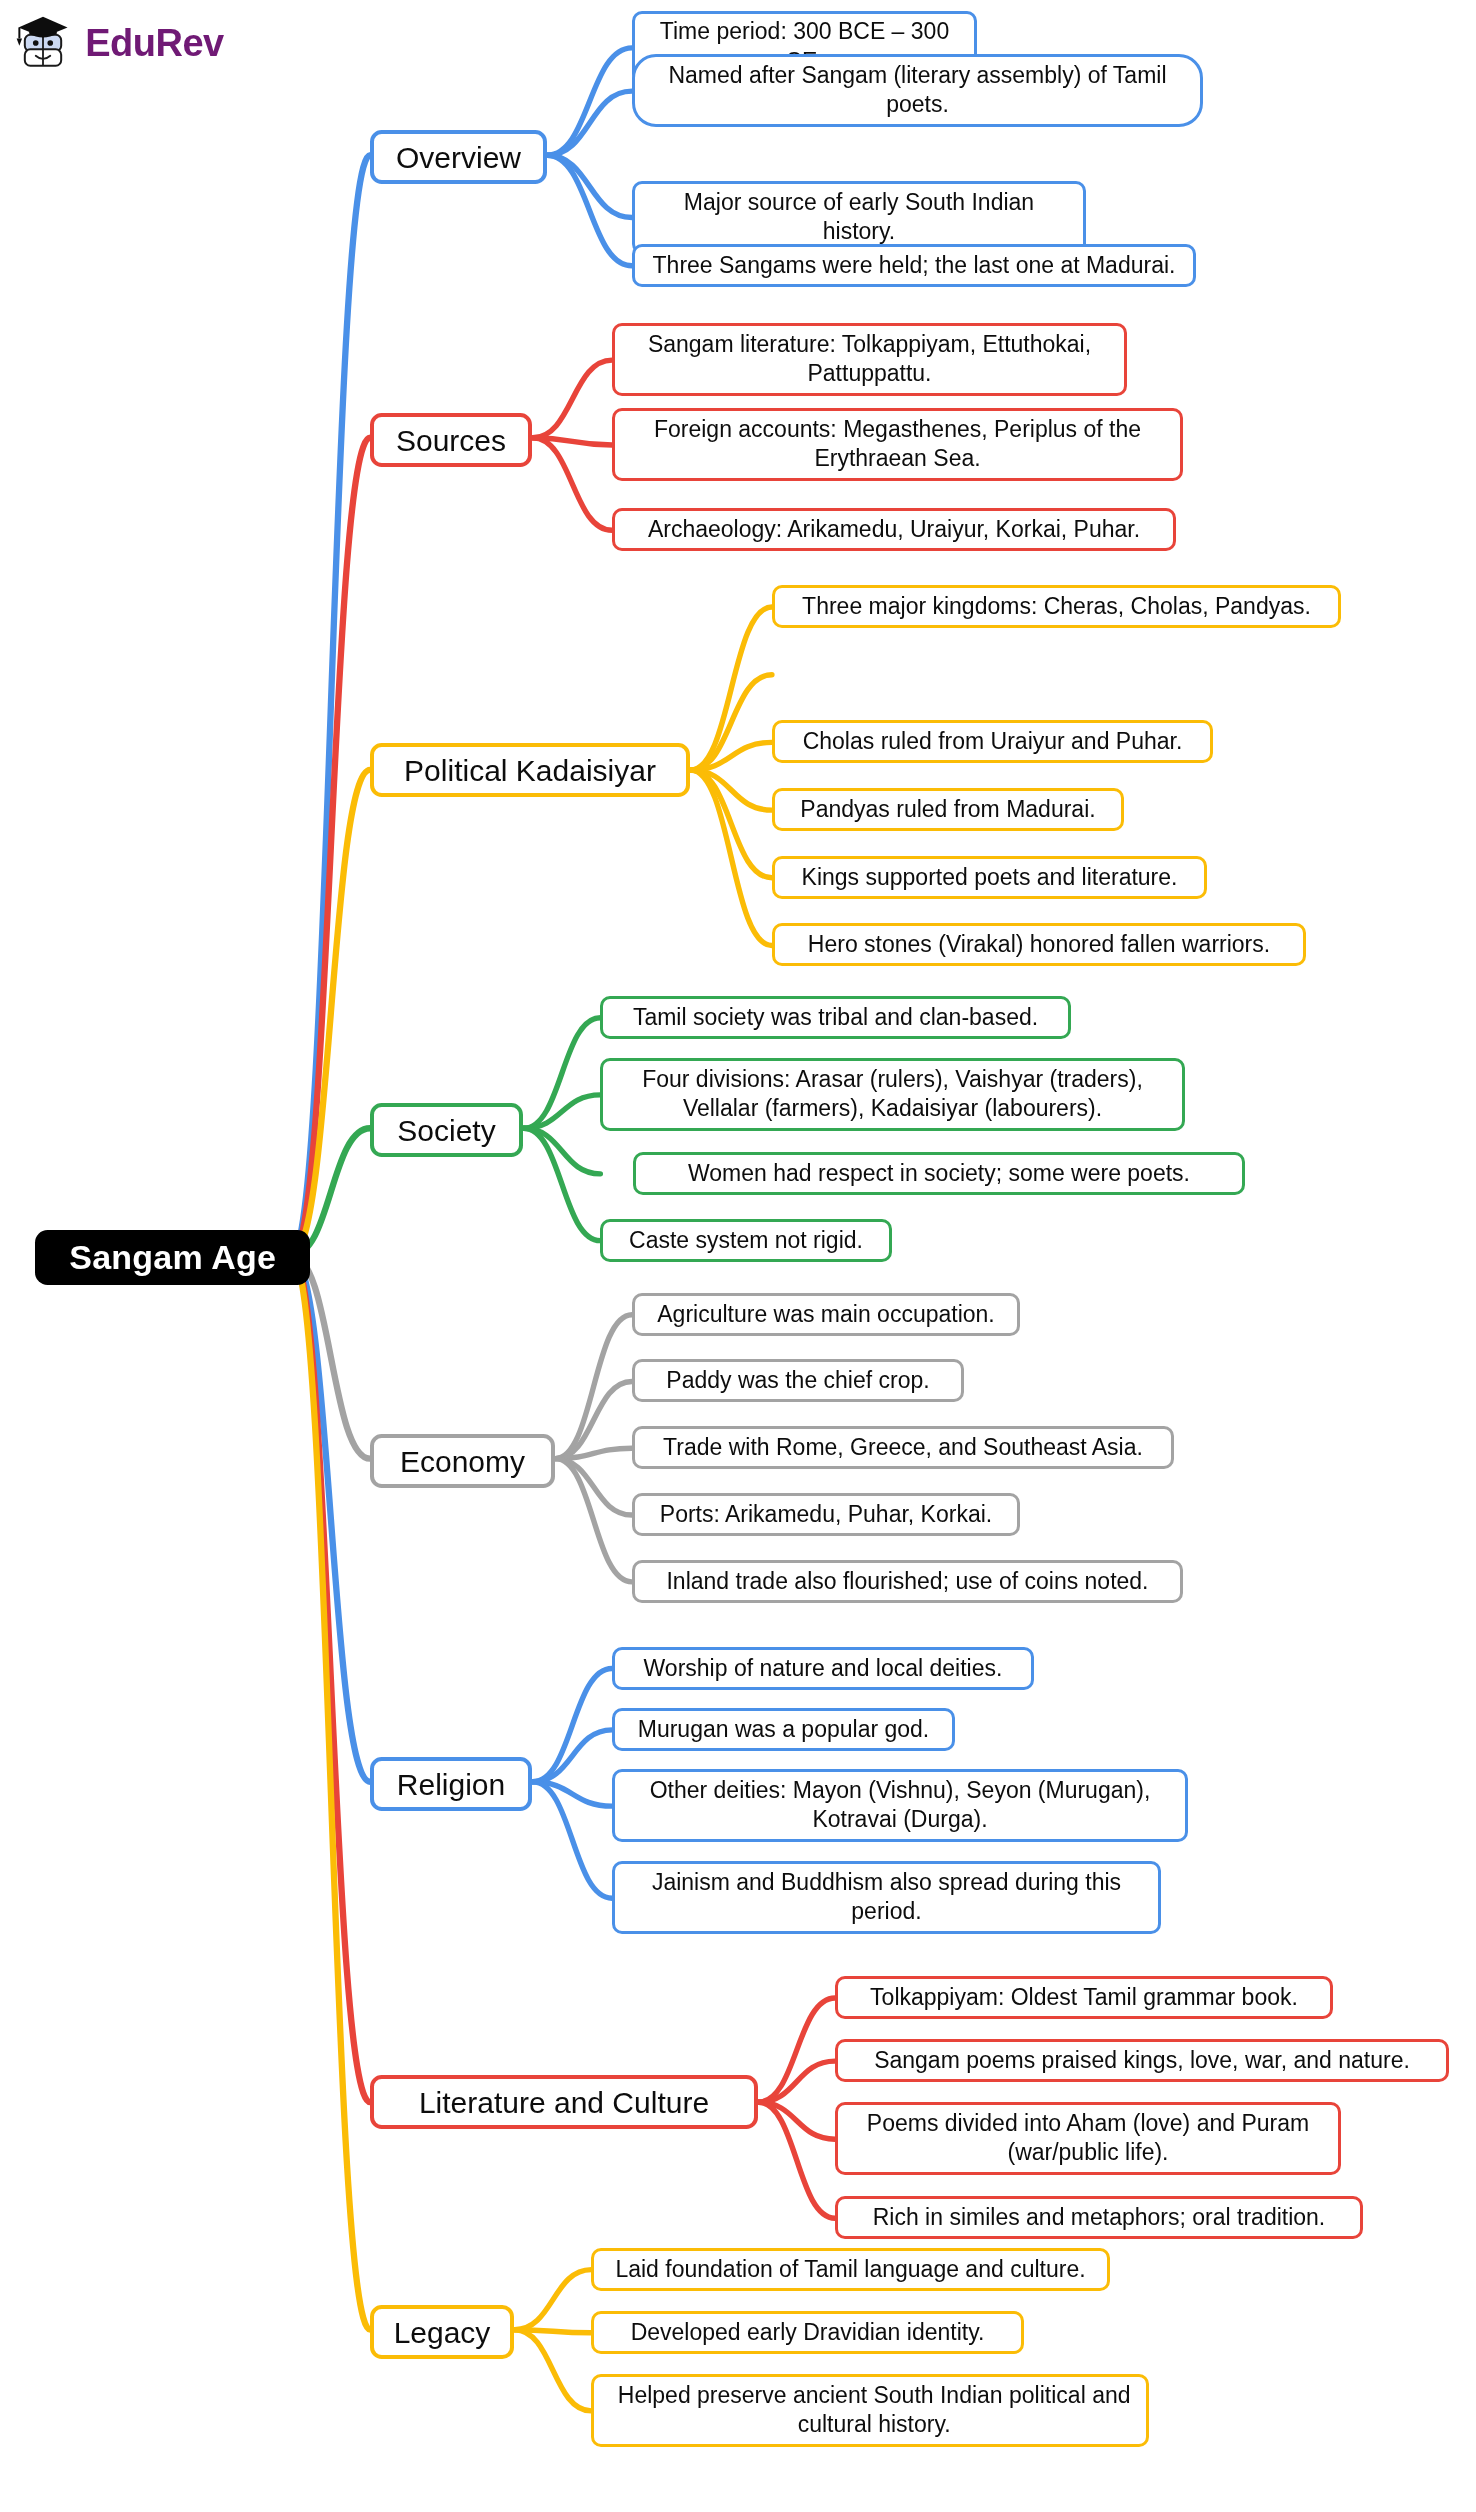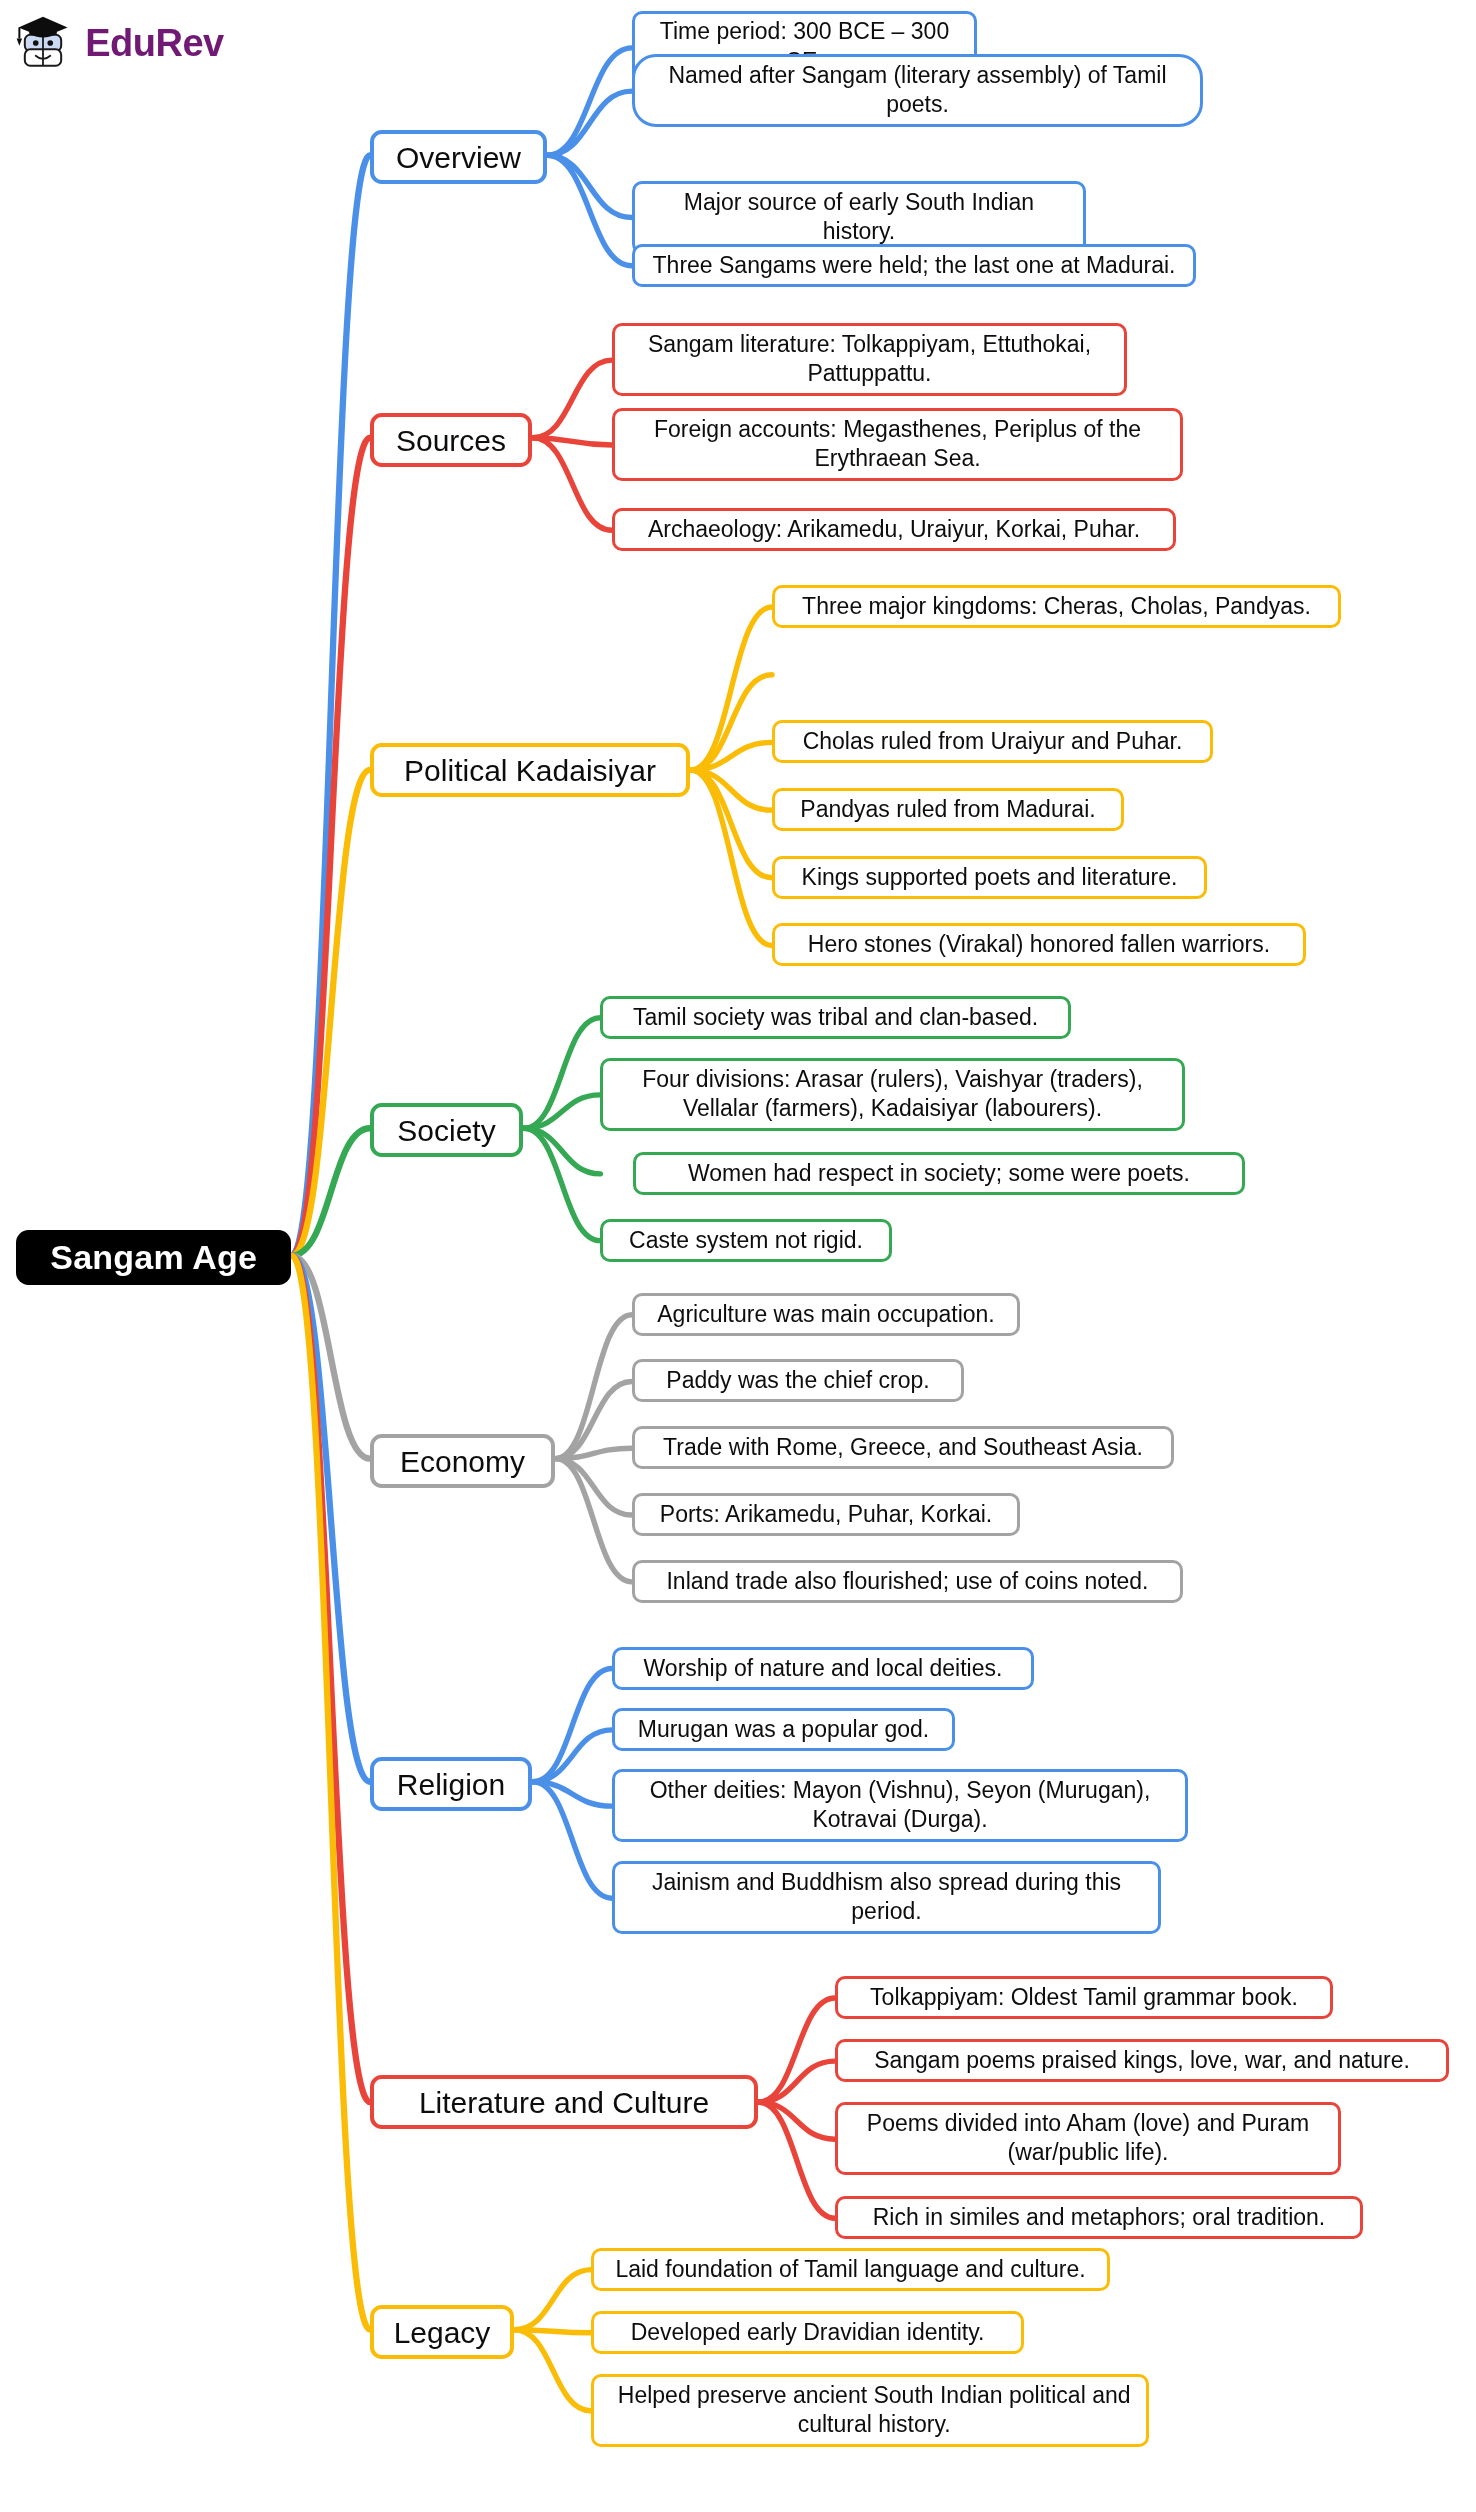--- a/index.html
+++ b/index.html
@@ -54,20 +54,21 @@
   }
   .node.root {
     background: #000000;
     border: none;
     border-radius: 12.6px;
     color: #ffffff;
     font-weight: bold;
     font-size: 34px;
     letter-spacing: 0.2px;
     padding: 5.4px 20px;
+    margin-left: 19px;
   }
   .node.branch {
     font-size: 30px;
     border-radius: 11.7px;
   }
   .node.leaf {
     font-size: 23px;
     border-width: 3.6px;
     border-radius: 10px;
   }

